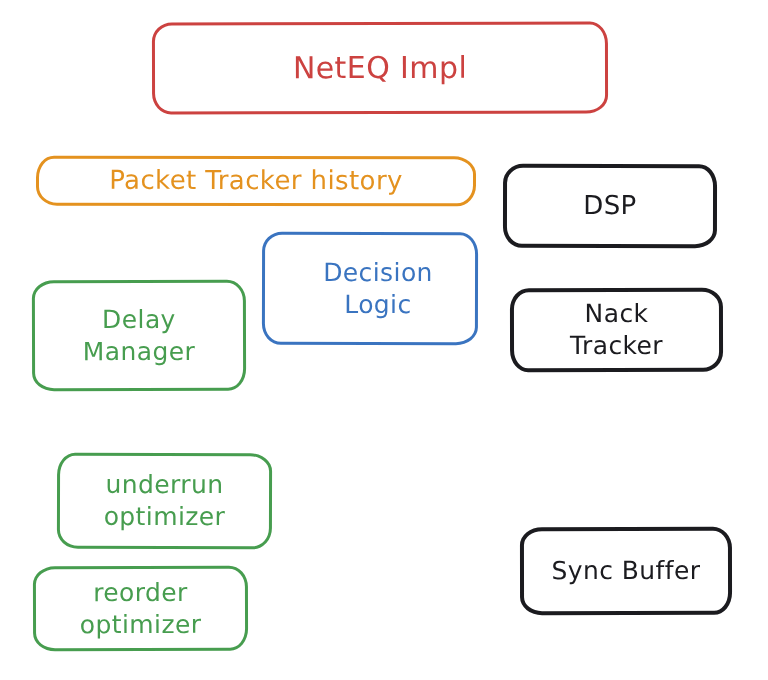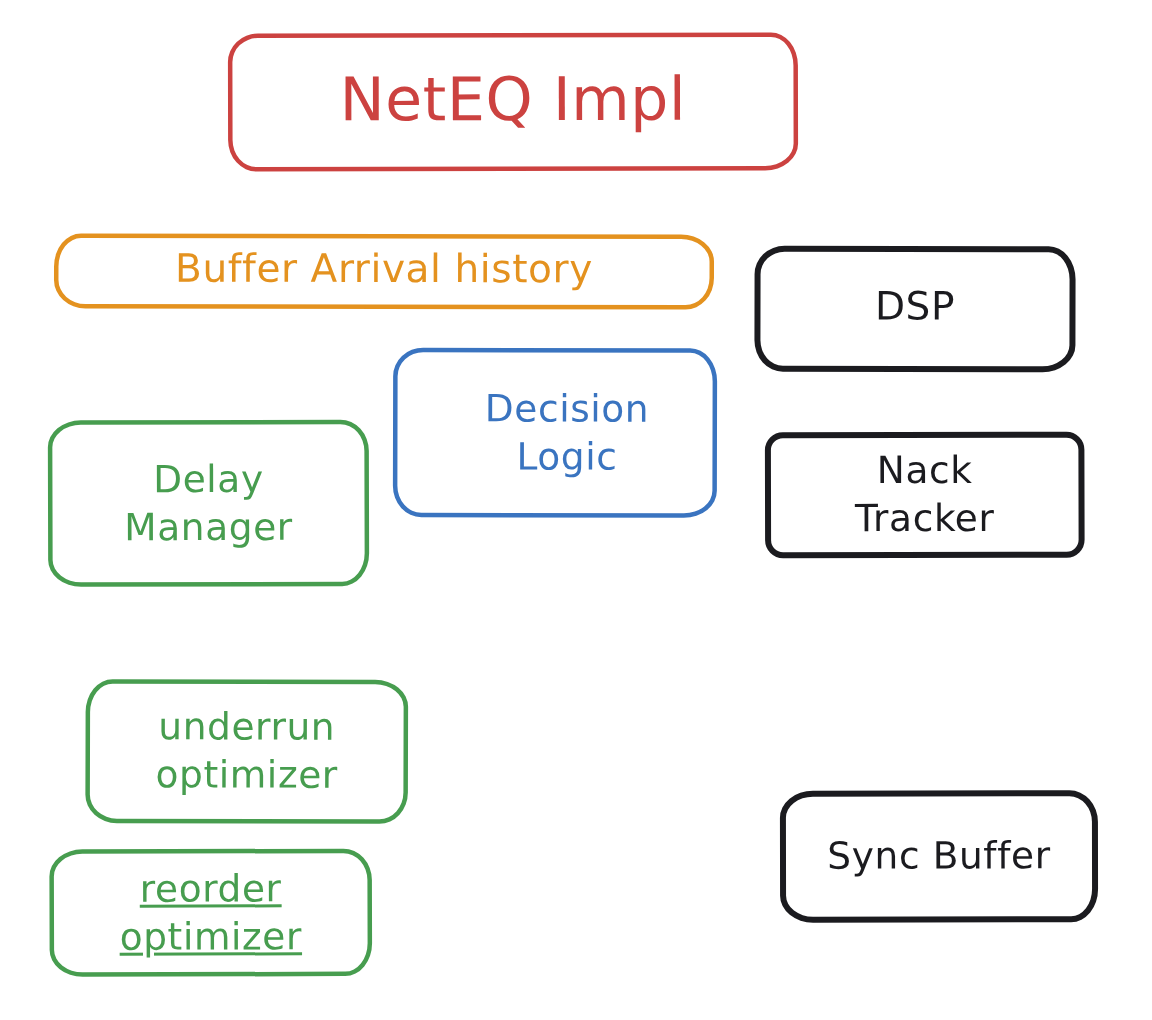--- a/index.html
+++ b/index.html
@@ -50,56 +50,56 @@
   .c-orange { border-color: #e4921f; color: #e4921f; }
   .c-green  { border-color: #479d4f; color: #479d4f; }
   .c-blue   { border-color: #3a74c0; color: #3a74c0; padding-left: 16px; }
   .c-black  { border-color: #1b1b1f; color: #1b1b1f; }
 
   .w-thin  { border-width: 3px; }
   .w-med   { border-width: 3.5px; }
   .w-thick { border-width: 4.5px; }
 
   
-  #n-neteq-impl       { left:152px; top:22px;  width:380px; height:92px;  font-size:40px;text-align:center; }
+  #n-neteq-impl       { left:152px; top:22px;  width:456px; height:92px;  font-size:30px;text-align:center; }
   #n-packet-arrival   { left:36px;  top:156px; width:440px; height:50px;  font-size:26px; }
   #n-delay-manager    { left:32px;  top:232px; width:214px; height:111px; font-size:25px;margin-top:48px; }
   #n-decision-logic   { left:262px; top:232px; width:216px; height:113px; font-size:25px; }
   #n-histogram        { left:33px;  top:370px; width:215px; height:58px;  font-size:25px; }
   #n-underrun-opt     { left:33px;  top:453px; width:215px; height:96px;  font-size:25px;margin-left:24px; }
   #n-reorder-opt      { left:33px;  top:566px; width:215px; height:85px;  font-size:25px; }
   #n-dsp              { left:503px; top:164px; width:214px; height:84px;  font-size:26px; }
-  #n-nack-tracker     { left:510px; top:288px; width:213px; height:84px;  font-size:25px;border-radius:12px; }
+  #n-nack-tracker     { left:510px; top:288px; width:213px; height:84px;  font-size:25px; }
   #n-packet-buffer    { left:513px; top:408px; width:214px; height:89px;  font-size:25px; }
   #n-sync-buffer      { left:520px; top:527px; width:212px; height:88px;  font-size:25px; }
 
   
   #n-neteq-impl     { transform: rotate(-0.12deg); }
   #n-packet-arrival { transform: rotate(0.1deg); }
   #n-delay-manager  { transform: rotate(-0.15deg); }
   #n-decision-logic { transform: rotate(0.12deg); }
   #n-histogram      { transform: rotate(-0.1deg); }
   #n-underrun-opt   { transform: rotate(0.14deg); }
-  #n-reorder-opt    { transform: rotate(-0.16deg); text-decoration: underline; }
+  #n-reorder-opt    { transform: rotate(-0.16deg); }
   #n-dsp            { transform: rotate(0.1deg); }
   #n-nack-tracker   { transform: rotate(-0.12deg); }
   #n-packet-buffer  { transform: rotate(0.15deg); }
   #n-sync-buffer    { transform: rotate(-0.1deg); }
 </style>
 </head>
 <body>
 
 <div id="canvas">
 
   <div class="node hand-1 c-red w-med" id="n-neteq-impl">
     <span class="label">NetEQ Impl</span>
   </div>
 
   <div class="node hand-2 c-orange w-thin" id="n-packet-arrival">
-    <span class="label">Buffer Arrival history</span>
+    <span class="label">Packet Tracker history</span>
   </div>
 
   <div class="node hand-3 c-green w-med" id="n-delay-manager">
     <span class="label">Delay
 Manager</span>
   </div>
 
   <div class="node hand-1 c-blue w-med" id="n-decision-logic">
     <span class="label">Decision
 Logic</span>

